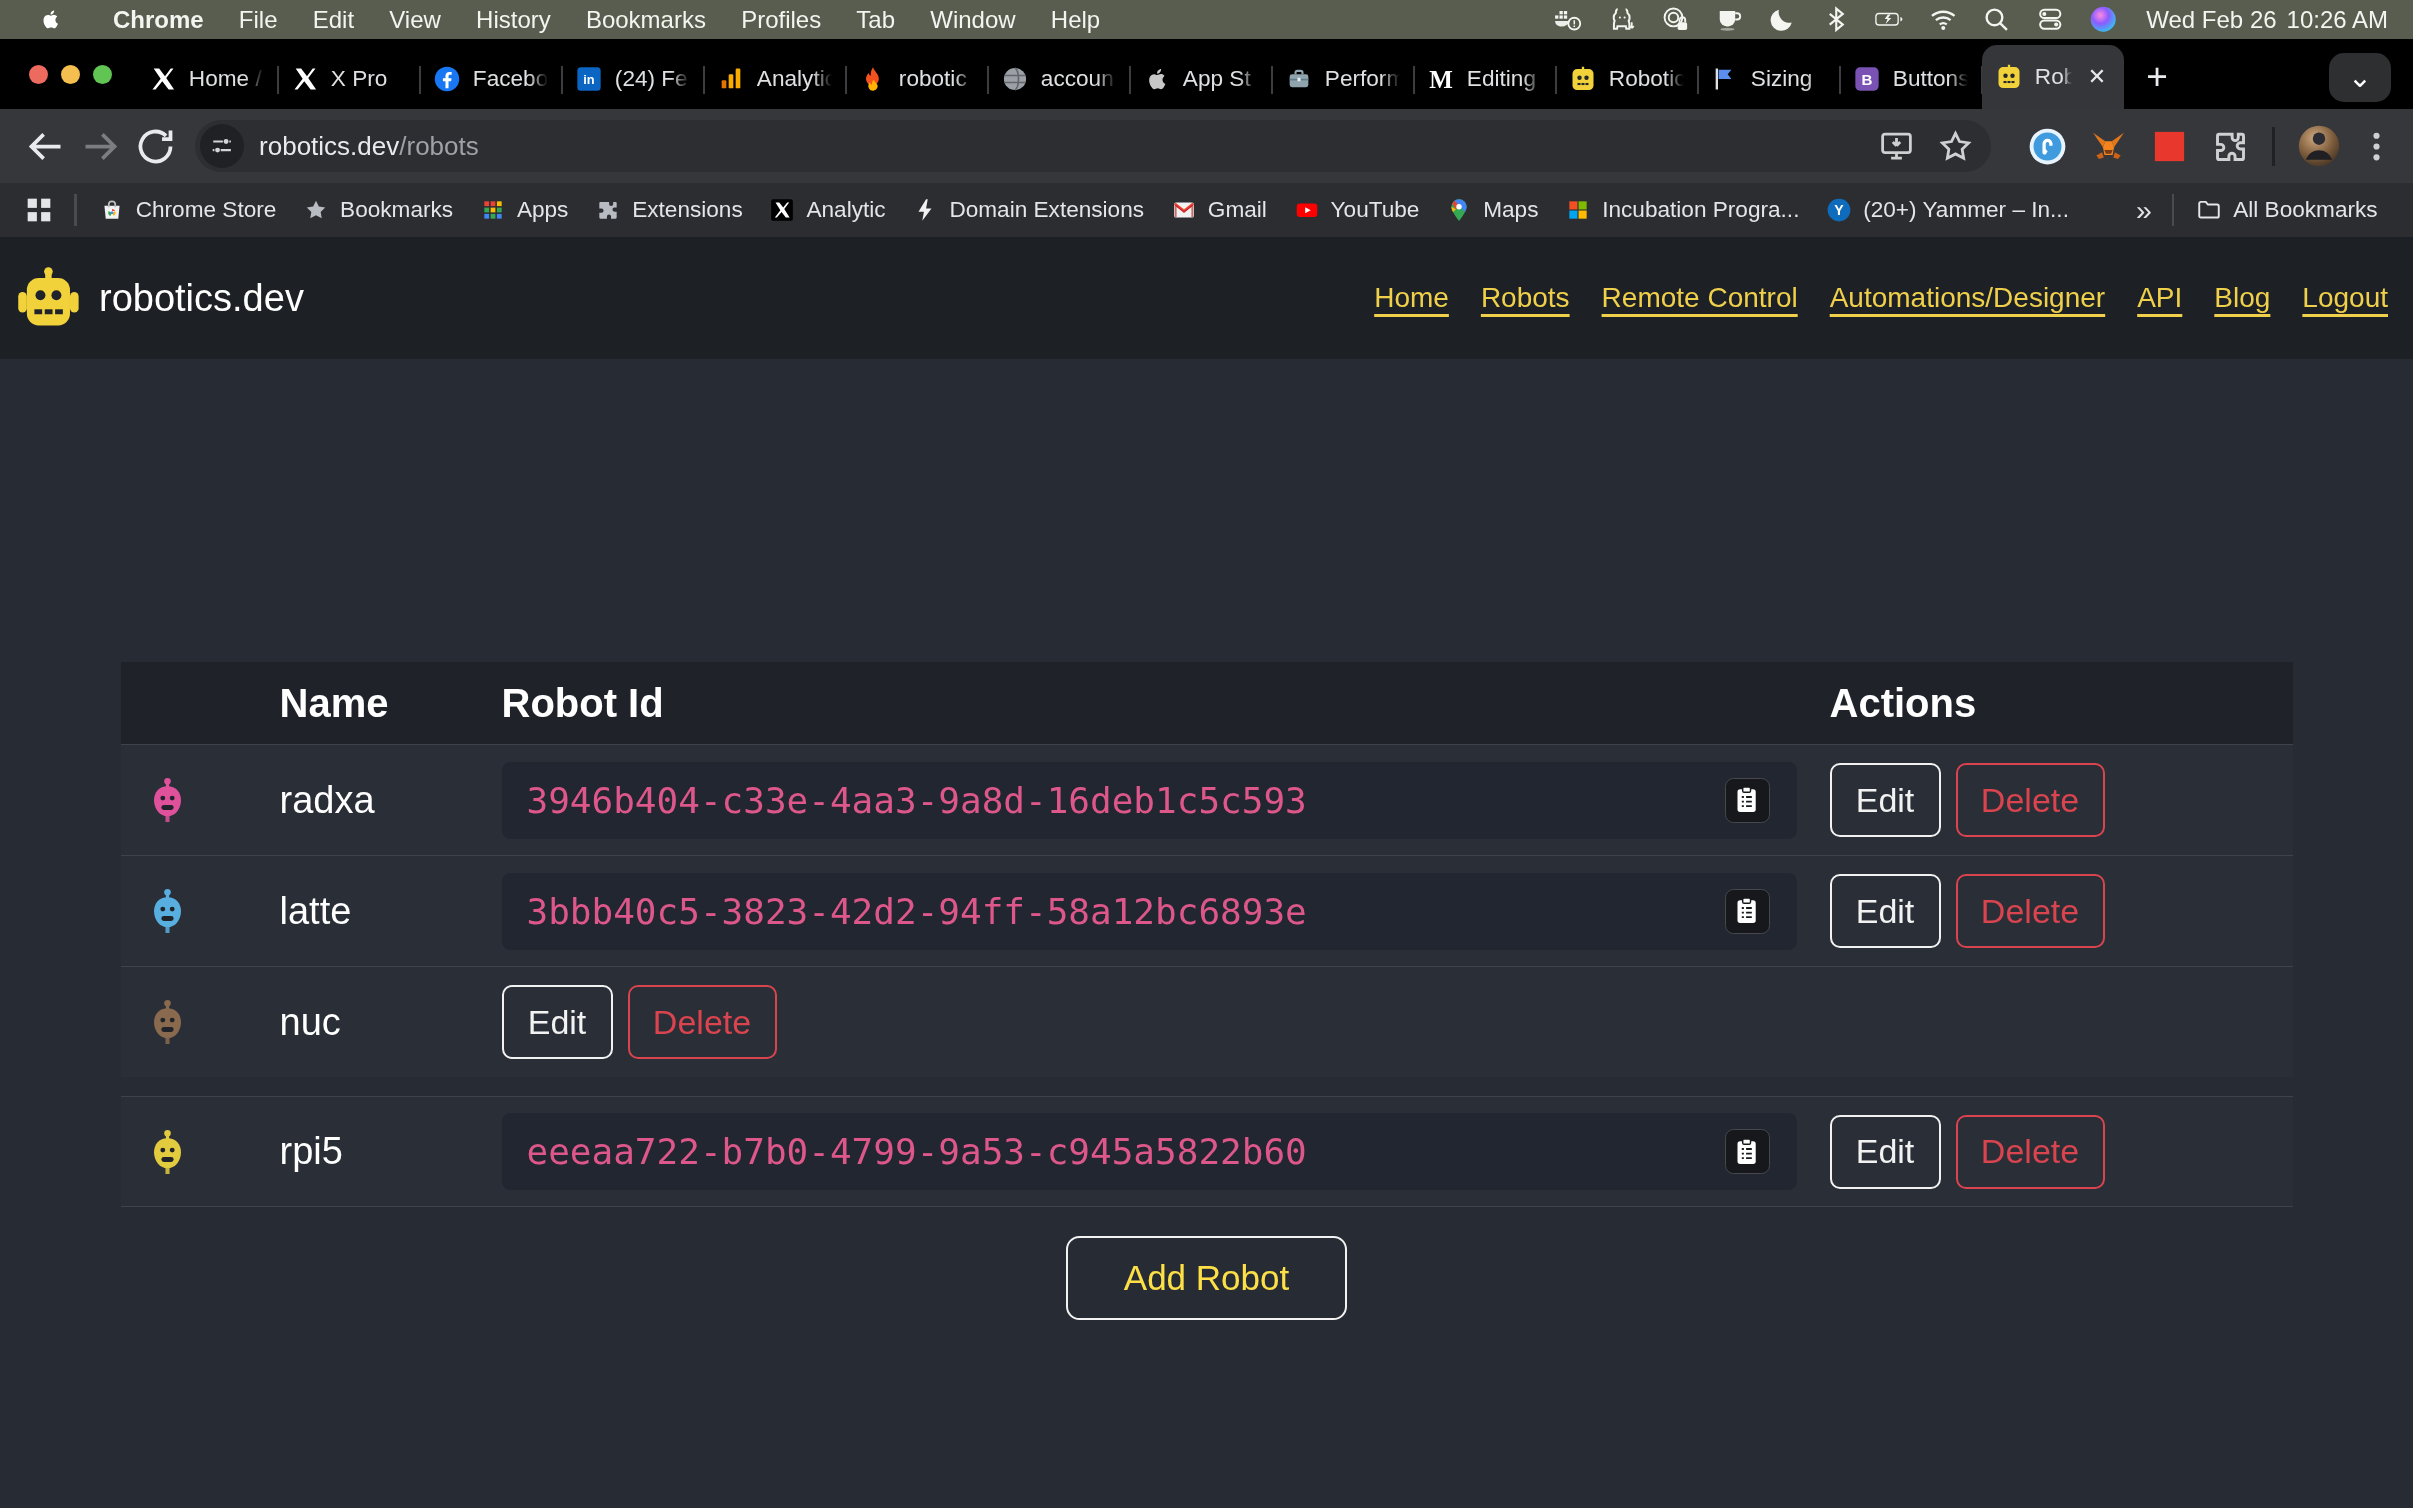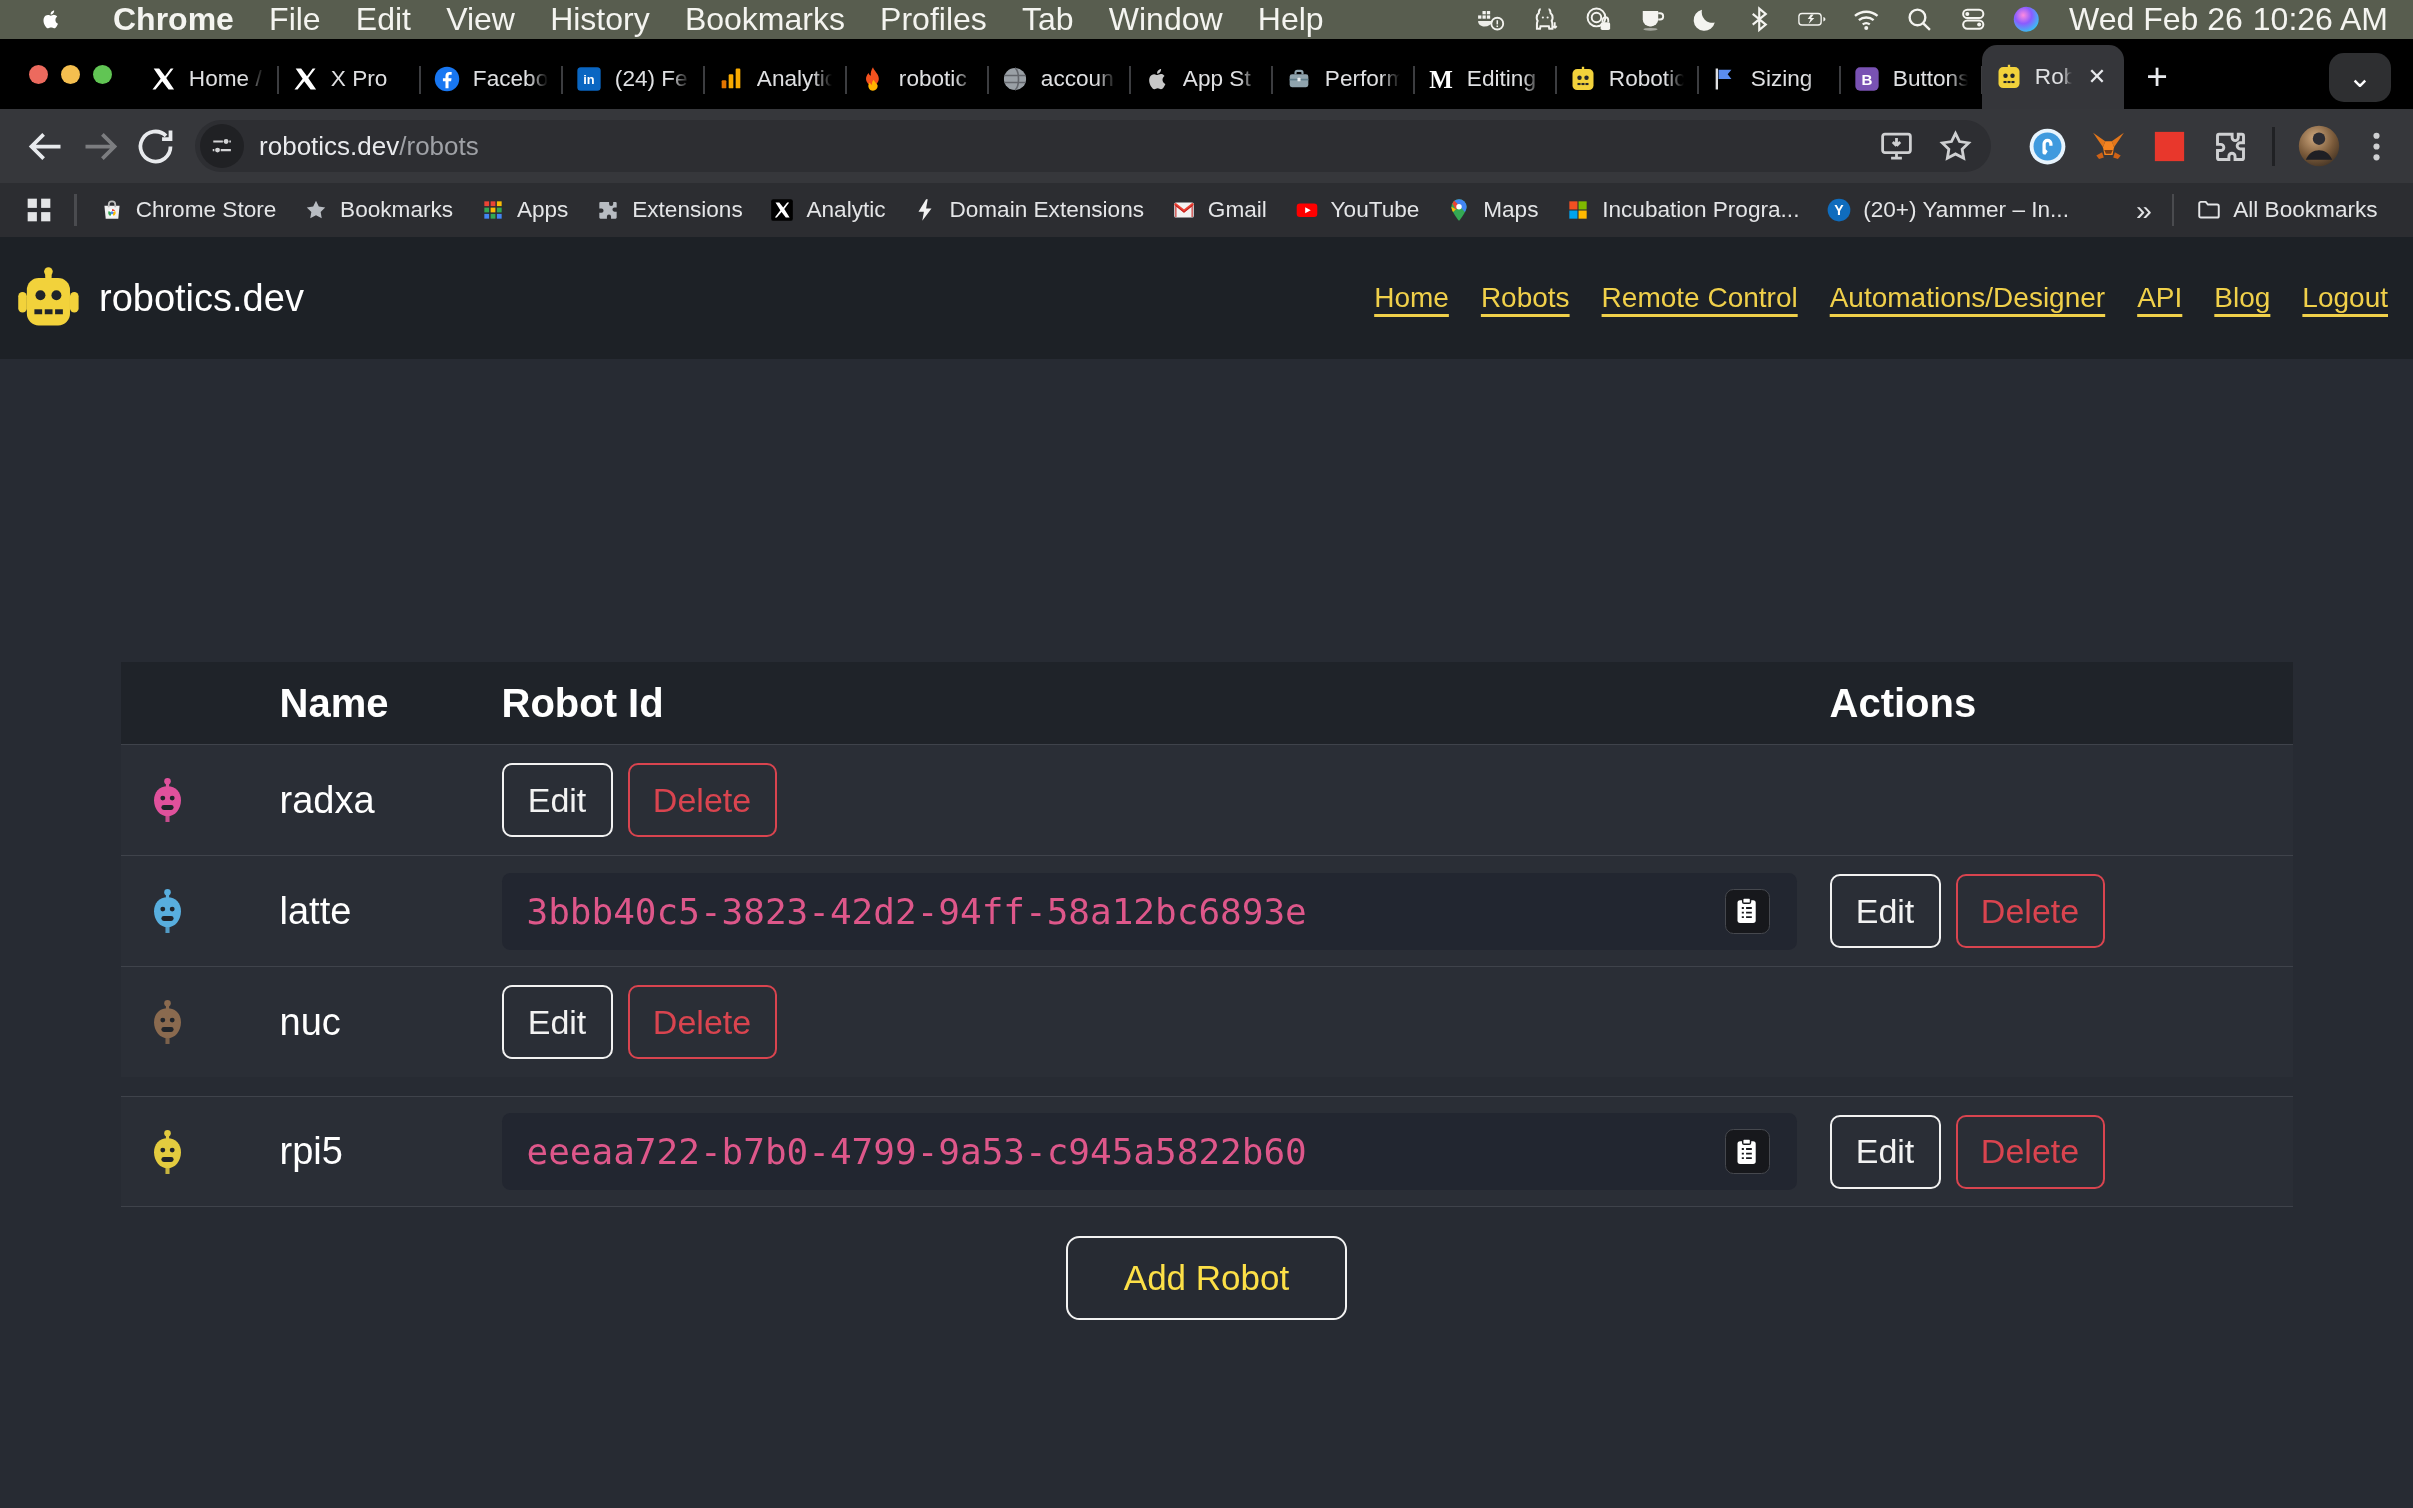--- a/index.html
+++ b/index.html
@@ -4,21 +4,21 @@
 <style>
   * { margin:0; padding:0; box-sizing:border-box; }
   html,body { width:2413px; height:1508px; overflow:hidden; background:#272b33;
               font-family:"Liberation Sans", sans-serif; }
 
   .icon { display:inline-flex; align-items:center; justify-content:center; }
   .icon svg { width:100%; height:100%; display:block; }
 
   
   .menubar { height:39px; background:#585d4f; display:flex; align-items:center;
-             color:#f4f4f0; font-size:32px; padding:0 25px; }
+             color:#f4f4f0; font-size:24px; padding:0 25px; }
   .menubar .apple { width:25px; height:28.5px; margin:0 32px 0 13.4px; color:#fff; }
   .menu-item { padding:0 17.6px; font-weight:500; white-space:nowrap; }
   .menu-item.app { font-weight:700; }
   .menubar-spacer { flex:1; }
   .status-icon { width:28.5px; height:28.5px; margin-left:25px; color:#f4f4f0; }
   .menubar-clock { margin-left:28.5px; white-space:nowrap; display:flex; gap:10px; }
 
   
   .tabbar { height:70px; background:#000; display:flex; align-items:flex-end; position:relative; }
   .traffic { display:flex; gap:13.4px; align-items:center; height:100%; padding:0 23.5px 0 28.5px; }
@@ -639,20 +639,32 @@
                 <circle cx="12" cy="3.6" r="1.6" fill="currentColor"></circle>
                 <rect x="11.2" y="4.2" width="1.6" height="2.6" fill="currentColor"></rect>
                 <path d="M12 6c4.1 0 6.6 3 6.6 6.8 0 4.4-3 7.9-6.6 7.9s-6.6-3.5-6.6-7.9C5.4 9 7.9 6 12 6z" fill="currentColor"></path>
                 <circle cx="9.7" cy="11.8" r="1.2" fill="#20242a"></circle>
                 <circle cx="14.3" cy="11.8" r="1.2" fill="#20242a"></circle>
                 <rect x="9" y="15.2" width="6" height="2.4" rx="1.2" fill="#20242a"></rect>
                 <rect x="11" y="20.5" width="2" height="3" fill="currentColor" opacity=".85"></rect>
               </svg>
             </span></div>
           <div class="cell-name">radxa</div>
+          <div class="cell-id">
+            <input class="id-input" readonly="" value="3946b404-c33e-4aa3-9a8d-16deb1c5c593" style="">
+            <span class="copy-btn">
+              <span class="icon" style="width:100%;height:100%;">
+                <svg viewBox="0 0 24 24">
+                  <rect x="5" y="4" width="14" height="17.5" rx="2" fill="#fff"></rect>
+                  <rect x="9" y="2.3" width="6" height="4" rx="1" fill="#fff" stroke="#17181c" stroke-width="1.1"></rect>
+                  <path d="M8.3 10h1.6M8.3 13.5h1.6M8.3 17h1.6M11.6 10h4.4M11.6 13.5h4.4M11.6 17h4.4" stroke="#17181c" stroke-width="1.4"></path>
+                </svg>
+              </span>
+            </span>
+          </div>
           <div class="cell-actions">
             <button class="btn btn-edit">Edit</button>
             <button class="btn btn-delete">Delete</button>
           </div>
         </div>
         <div class="t-row">
           <div class="cell-avatar"><span class="icon row-avatar" style="color:#58aede">
               <svg viewBox="0 0 24 24">
                 <circle cx="12" cy="3.6" r="1.6" fill="currentColor"></circle>
                 <rect x="11.2" y="4.2" width="1.6" height="2.6" fill="currentColor"></rect>

